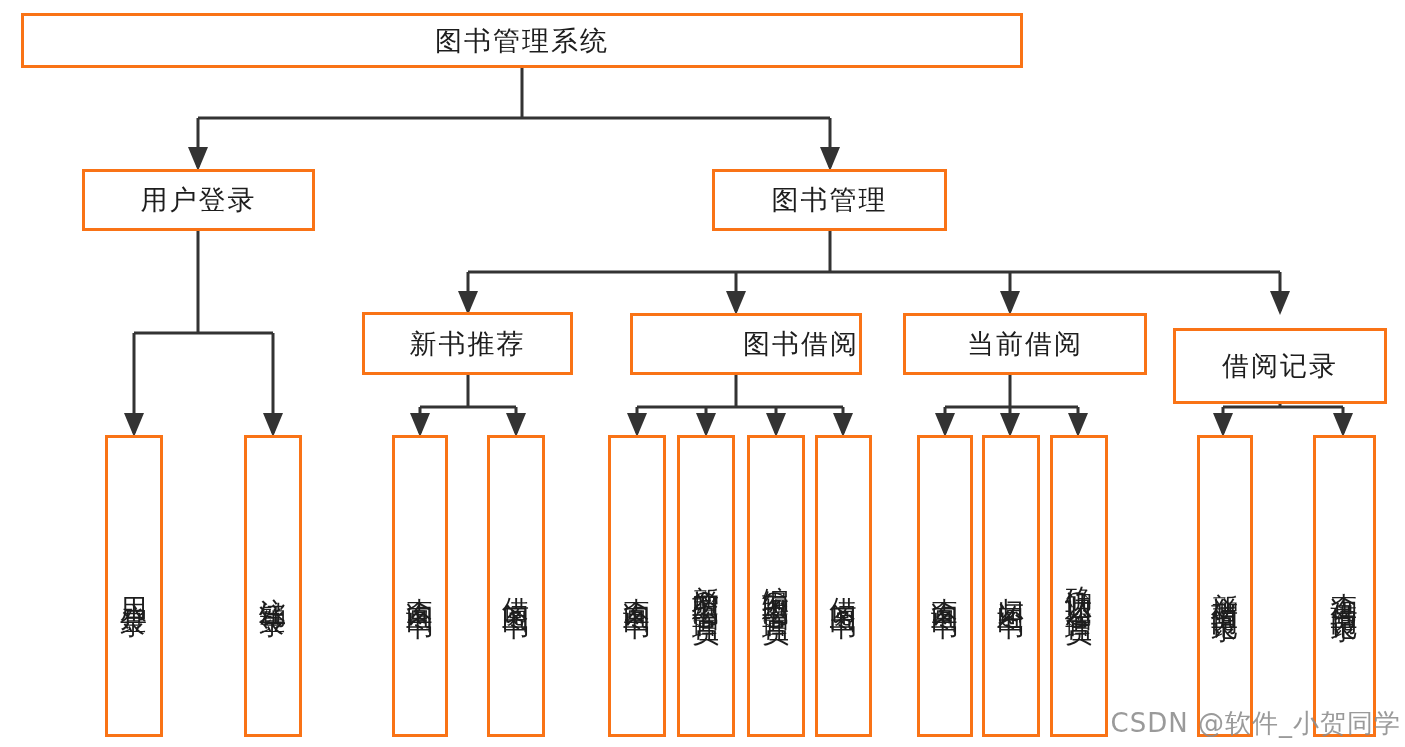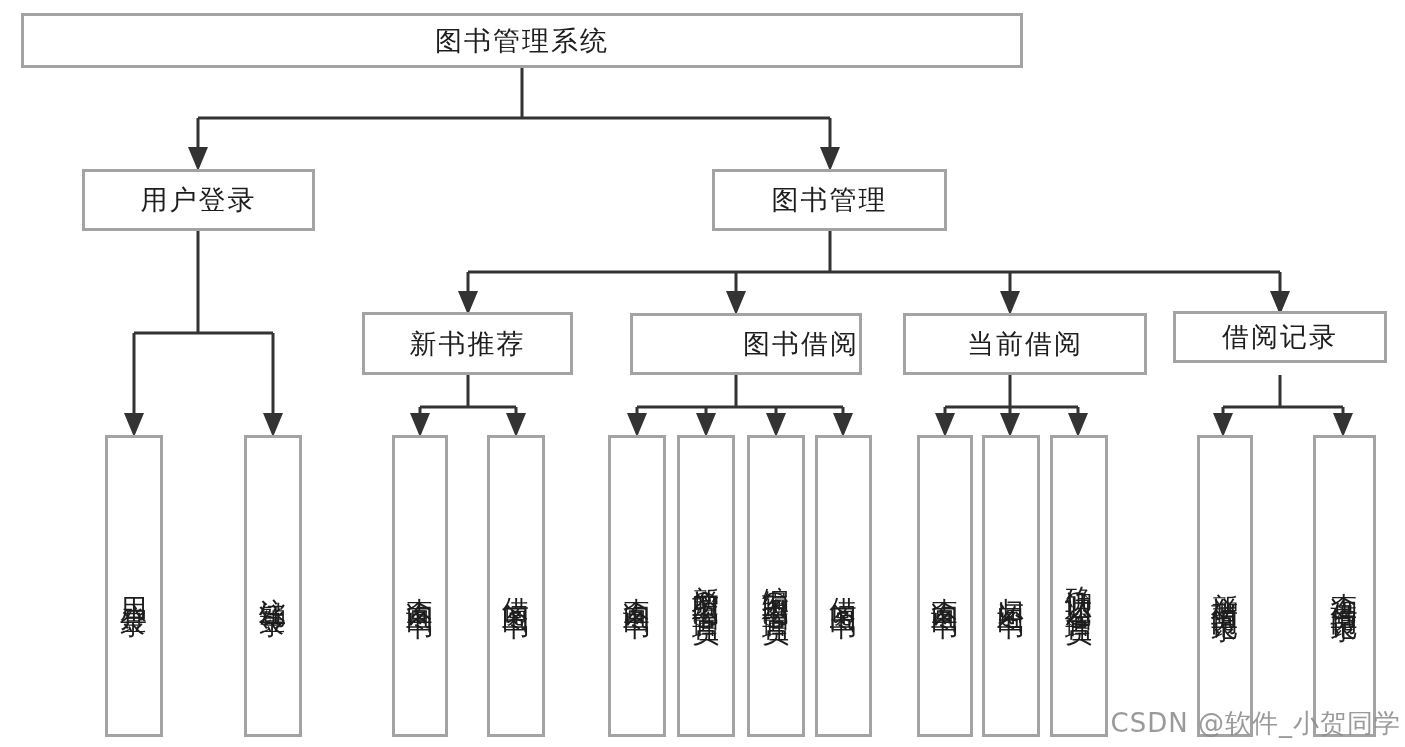--- a/index.html
+++ b/index.html
@@ -2,21 +2,21 @@
 <html><head>
 <meta charset="utf-8">
 <style>
   html,body{margin:0;padding:0;background:#ffffff;}
   .canvas{
     position:relative;width:1405px;height:747px;background:#ffffff;
     font-family:"DejaVu Sans","Liberation Sans",sans-serif;overflow:hidden;
   }
   .wires{position:absolute;left:0;top:0;z-index:1;}
   .node{
-    position:absolute;box-sizing:border-box;border:3px solid #a3a3a3;background:#ffffff;
+    position:absolute;box-sizing:border-box;border:3px solid #f97316;background:#ffffff;
     display:flex;align-items:center;justify-content:center;color:#1d1d1d;z-index:2;
   }
   .node-h{font-size:27px;letter-spacing:2px;white-space:nowrap;}
   .node-v{font-size:27px;}
   .node-v .lbl{
     writing-mode:vertical-rl;text-orientation:mixed;
     letter-spacing:5px;line-height:1;white-space:nowrap;
   }
   .watermark{
     position:absolute;right:4px;bottom:6px;z-index:5;
@@ -74,21 +74,21 @@
 
   <div class="node node-h" style="left:362px;top:312px;width:211px;height:63px;text-align:right;">
     <span class="lbl">新书推荐</span>
   </div>
   <div class="node node-h" style="left:630px;top:313px;width:232px;height:62px;justify-content:flex-end;">
     <span class="lbl">图书借阅</span>
   </div>
   <div class="node node-h" style="left:903px;top:313px;width:244px;height:62px;">
     <span class="lbl">当前借阅</span>
   </div>
-  <div class="node node-h" style="left:1173px;top:311px;width:214px;height:52px;">
+  <div class="node node-h" style="left:1173px;top:328px;width:214px;height:76px;">
     <span class="lbl">借阅记录</span>
   </div>
 
   <div class="node node-v" style="left:105px;top:435px;width:58px;height:302px;">
     <span class="lbl">用户登录</span>
   </div>
   <div class="node node-v" style="left:244px;top:435px;width:58px;height:302px;">
     <span class="lbl">注销登录</span>
   </div>
 

